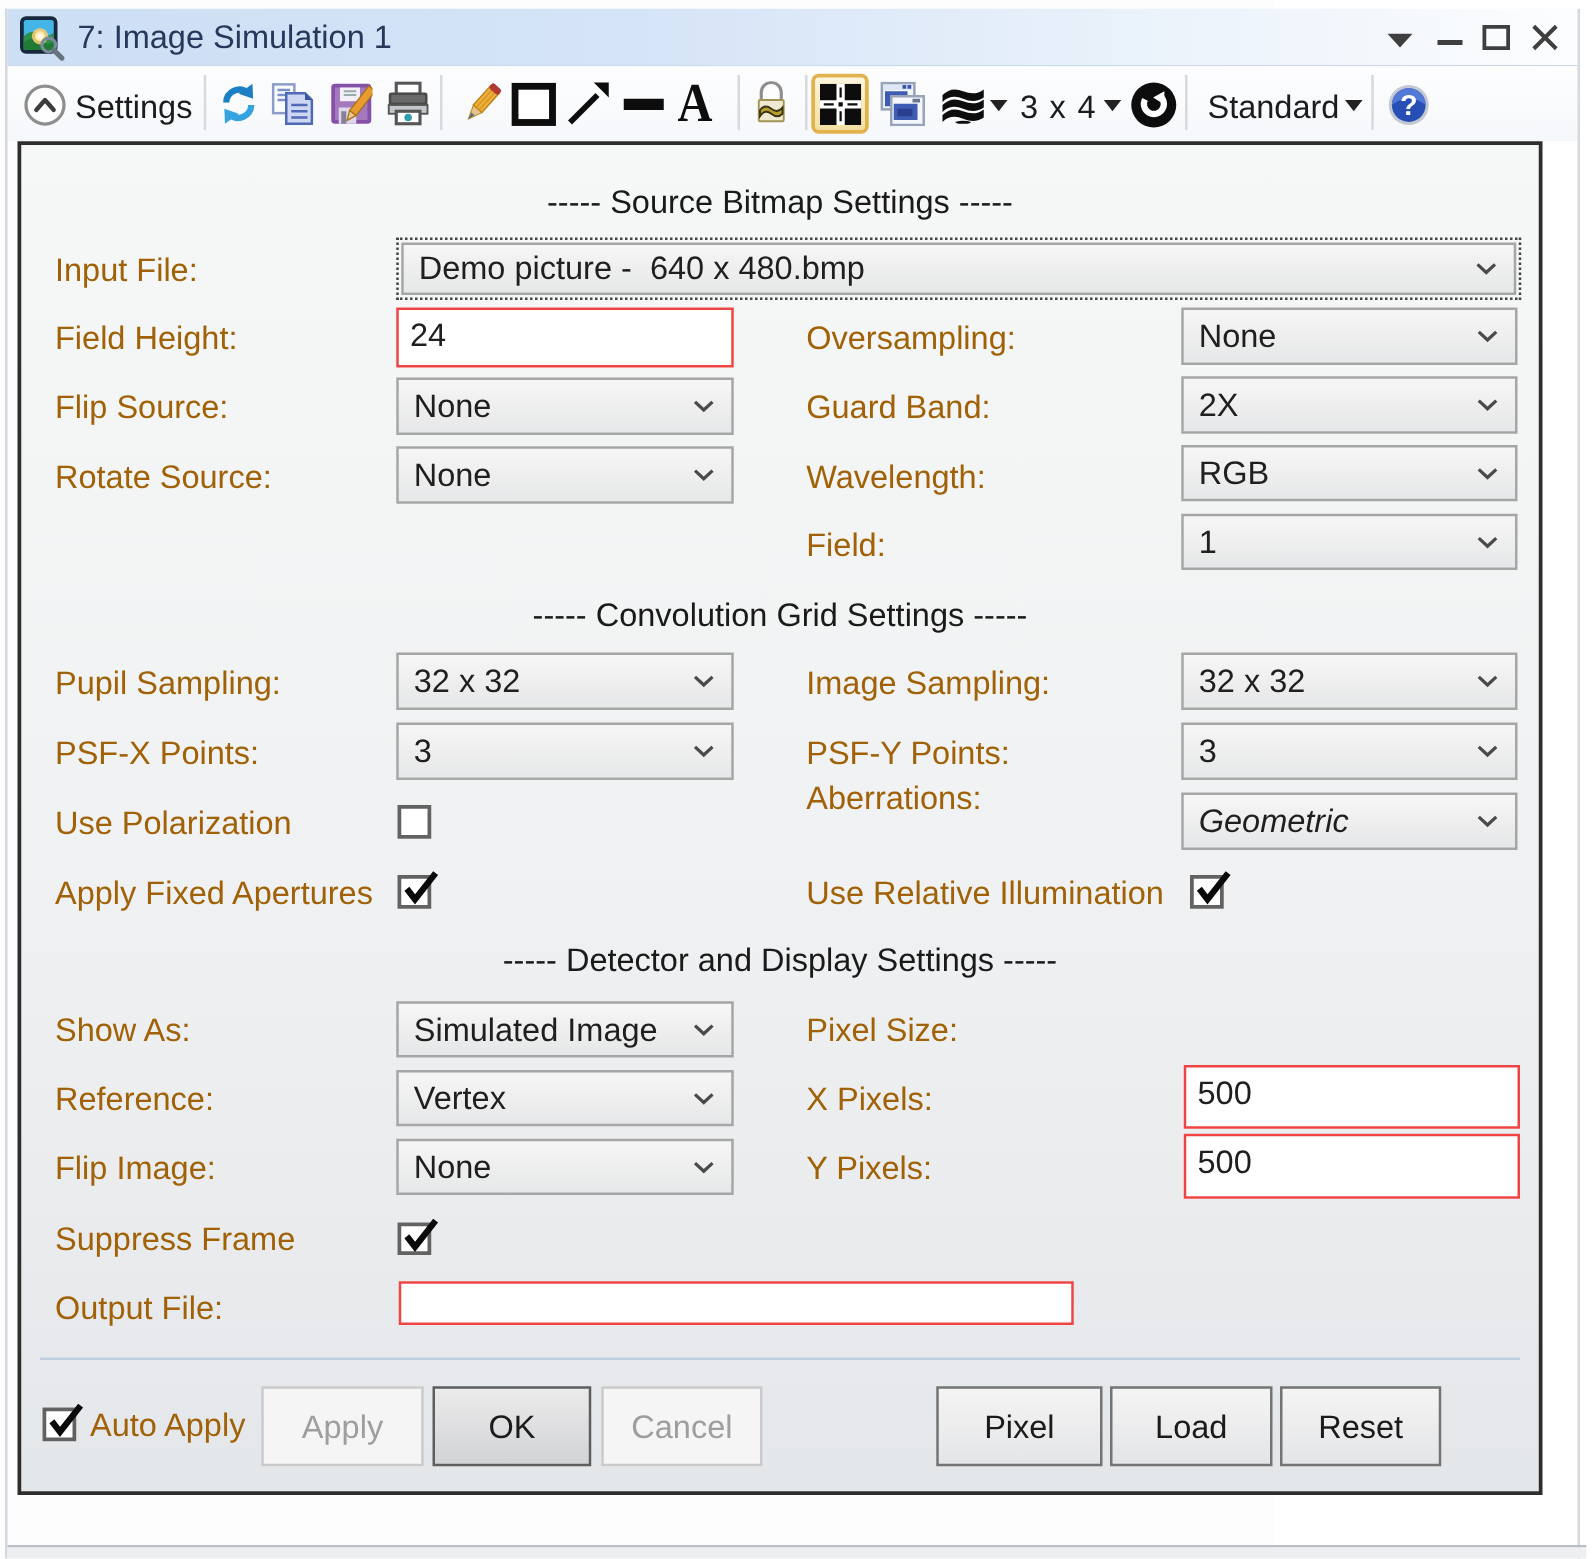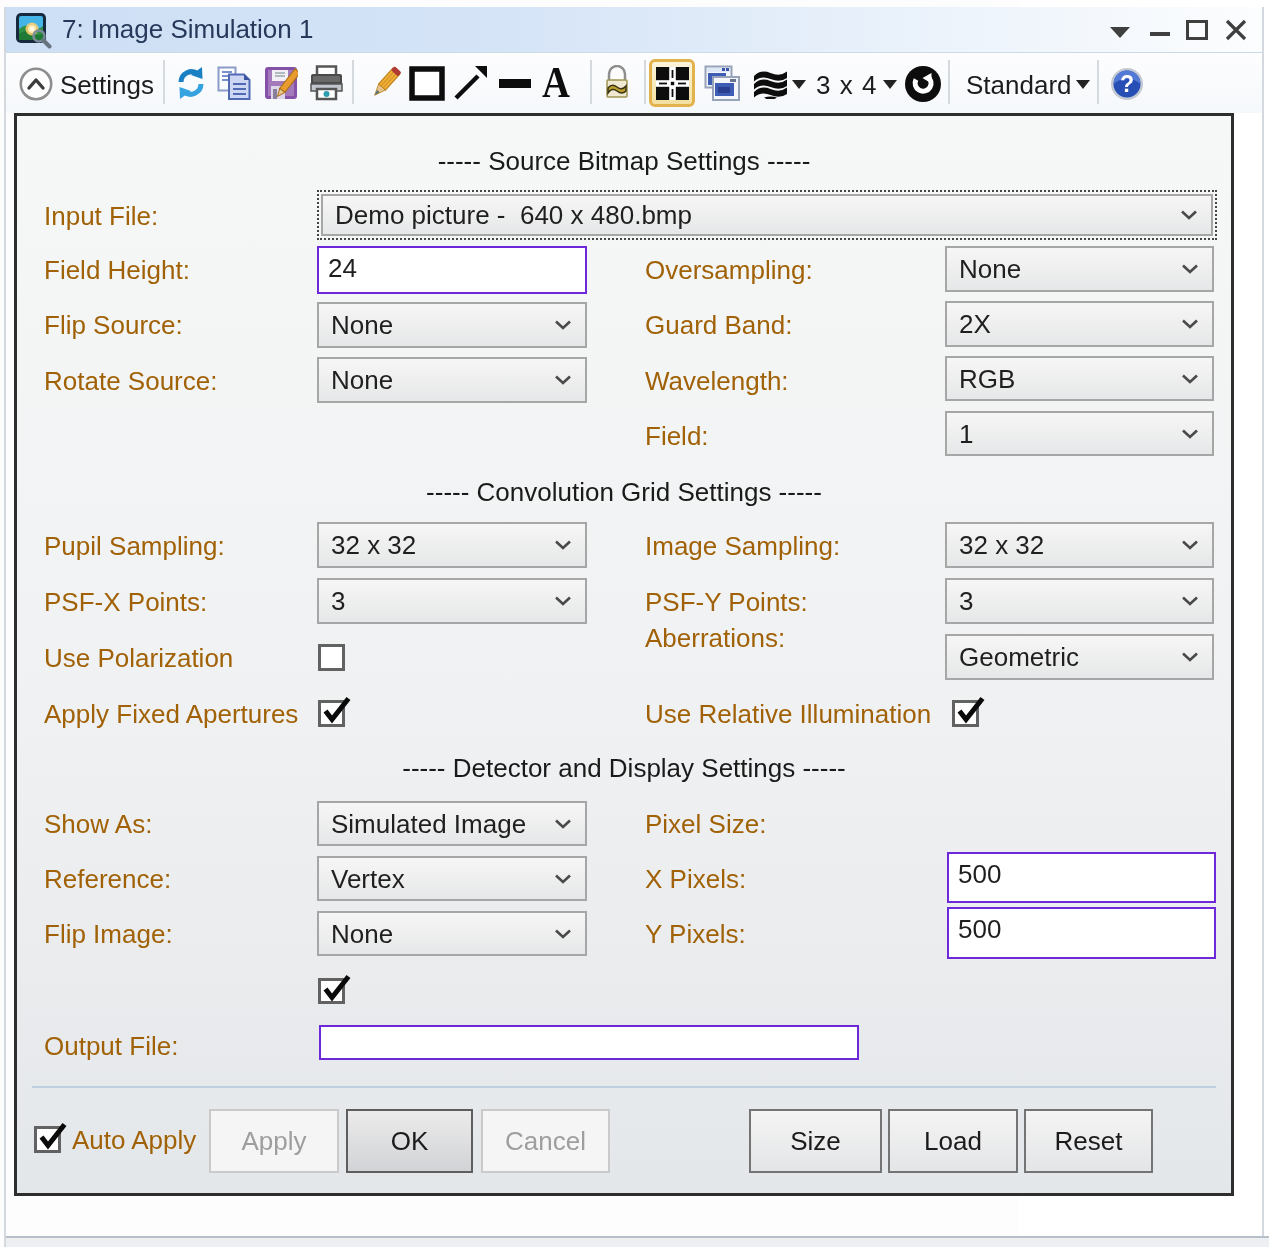--- a/index.html
+++ b/index.html
@@ -19,21 +19,21 @@
   .tsep{position:absolute;top:60px;width:2px;height:44px;background:#d5dade;}
   .ttext{position:absolute;top:69px;height:32px;line-height:32px;font-size:26px;color:#1c1c1c;white-space:nowrap;}
   .caret{position:absolute;width:0;height:0;border-left:7px solid transparent;border-right:7px solid transparent;border-top:9px solid #222;}
   
   #panel{position:absolute;left:14px;top:113px;width:1220px;height:1083px;border:3px solid #2e2e2e;box-sizing:border-box;background:linear-gradient(#f6f7f7 0%,#f0f1f2 55%,#e4e7ea 100%);}
   .hdr{position:absolute;left:17px;width:1214px;text-align:center;font-size:26px;color:#1a1a1a;height:34px;line-height:34px;}
   .lbl{position:absolute;font-size:26px;color:#a16207;white-space:nowrap;height:34px;line-height:34px;}
   .dd{position:absolute;background:linear-gradient(#f6f6f6,#e6e7e8);border:2px solid #a6a6a6;box-sizing:border-box;}
   .dd .t{position:absolute;left:12px;top:50%;transform:translateY(-50%);font-size:26px;color:#1f1f1f;white-space:nowrap;}
   .dd svg.chev{position:absolute;right:13px;top:50%;transform:translateY(-50%);}
-  .ti{position:absolute;background:#fff;border:2px solid #6d28d9;box-sizing:border-box;}
+  .ti{position:absolute;background:#fff;border:2px solid #ef4444;box-sizing:border-box;}
   .ti .t{position:absolute;left:9px;top:5px;font-size:26px;color:#1f1f1f;white-space:nowrap;}
   .cb{position:absolute;width:27px;height:27px;background:#fff;border:3px solid #626262;box-sizing:border-box;}
   .btn{position:absolute;top:1109px;height:64px;border:2px solid #747474;box-sizing:border-box;background:linear-gradient(#f4f4f4,#e4e5e7);font-size:26px;color:#1b1b1b;text-align:center;line-height:60px;}
   .btn.def{background:linear-gradient(#ebebeb,#d2d3d6);border-color:#5e5e5e;}
   .btn.dis{background:#f5f5f5;border-color:#cacaca;color:#9e9e9e;}
 </style>
 </head>
 <body>
 <div id="win">
   <div id="titlebar"></div>
@@ -284,21 +284,21 @@
   <div class="dd" style="left:945px;top:578px;width:269px;height:46px;">
     <span class="t">3</span>
     <svg class="chev" width="18" height="10" viewBox="0 0 18 10">
         <path d="M2 1.5 L9 8 L16 1.5" fill="none" stroke="#4a4a4a" stroke-width="2.6"></path>
       </svg>
   </div>
 
   <div class="lbl" style="left:44px;top:641px;">Use Polarization</div>
   <div class="cb" style="left:318px;top:644px;"></div>
   <div class="lbl" style="left:645px;top:621px;">Aberrations:</div>
-  <div class="dd" style="left:945px;top:634px;width:269px;height:46px;">
+  <div class="dd" style="left:945px;top:634px;width:269px;height:46px;font-style:italic;">
     <span class="t">Geometric</span>
     <svg class="chev" width="18" height="10" viewBox="0 0 18 10">
         <path d="M2 1.5 L9 8 L16 1.5" fill="none" stroke="#4a4a4a" stroke-width="2.6"></path>
       </svg>
   </div>
 
   <div class="lbl" style="left:44px;top:697px;">Apply Fixed Apertures</div>
   <div class="cb" style="left:318px;top:700px;"></div>
   <svg class="abs" style="left:317px;top:692px" width="38" height="38" viewBox="0 0 38 38">
       <path d="M8.5 19 L15 27.5 L31.5 6.5" fill="none" stroke="#0a0a0a" stroke-width="5"></path>
@@ -337,39 +337,40 @@
     <span class="t">None</span>
     <svg class="chev" width="18" height="10" viewBox="0 0 18 10">
         <path d="M2 1.5 L9 8 L16 1.5" fill="none" stroke="#4a4a4a" stroke-width="2.6"></path>
       </svg>
   </div>
   <div class="lbl" style="left:645px;top:917px;">Y Pixels:</div>
   <div class="ti" style="left:947px;top:907px;width:269px;height:52px;">
       <span class="t">500</span>
     </div>
 
+  <div class="lbl" style="left:44px;top:974px;">Suppress Frame</div>
   <div class="cb" style="left:318px;top:978px;width:27px;height:26px;"></div>
   <svg class="abs" style="left:317px;top:970px" width="38" height="38" viewBox="0 0 38 38">
       <path d="M8.5 19 L15 27.5 L31.5 6.5" fill="none" stroke="#0a0a0a" stroke-width="5"></path>
     </svg>
 
   <div class="lbl" style="left:44px;top:1029px;">Output File:</div>
   <div class="ti" style="left:319px;top:1025px;width:540px;height:35px;"></div>
 
   <div class="abs" style="left:32px;top:1086px;width:1184px;height:2px;background:#bed0e0;"></div>
 
   <div class="cb" style="left:34px;top:1126px;"></div>
   <svg class="abs" style="left:33px;top:1118px" width="38" height="38" viewBox="0 0 38 38">
       <path d="M8.5 19 L15 27.5 L31.5 6.5" fill="none" stroke="#0a0a0a" stroke-width="5"></path>
     </svg>
   <div class="lbl" style="left:72px;top:1123px;">Auto Apply</div>
   <div class="btn dis" style="left:209px;width:130px;">Apply</div>
   <div class="btn def" style="left:346px;width:127px;">OK</div>
   <div class="btn dis" style="left:481px;width:129px;">Cancel</div>
-  <div class="btn" style="left:749px;width:133px;">Size</div>
+  <div class="btn" style="left:749px;width:133px;">Pixel</div>
   <div class="btn" style="left:888px;width:130px;">Load</div>
   <div class="btn" style="left:1024px;width:129px;">Reset</div>
 
   <div id="frameL"></div>
   <div id="frameR"></div>
   <div id="frameB"></div>
   <div id="frameB2"></div>
 </div>
 
 </body></html>

